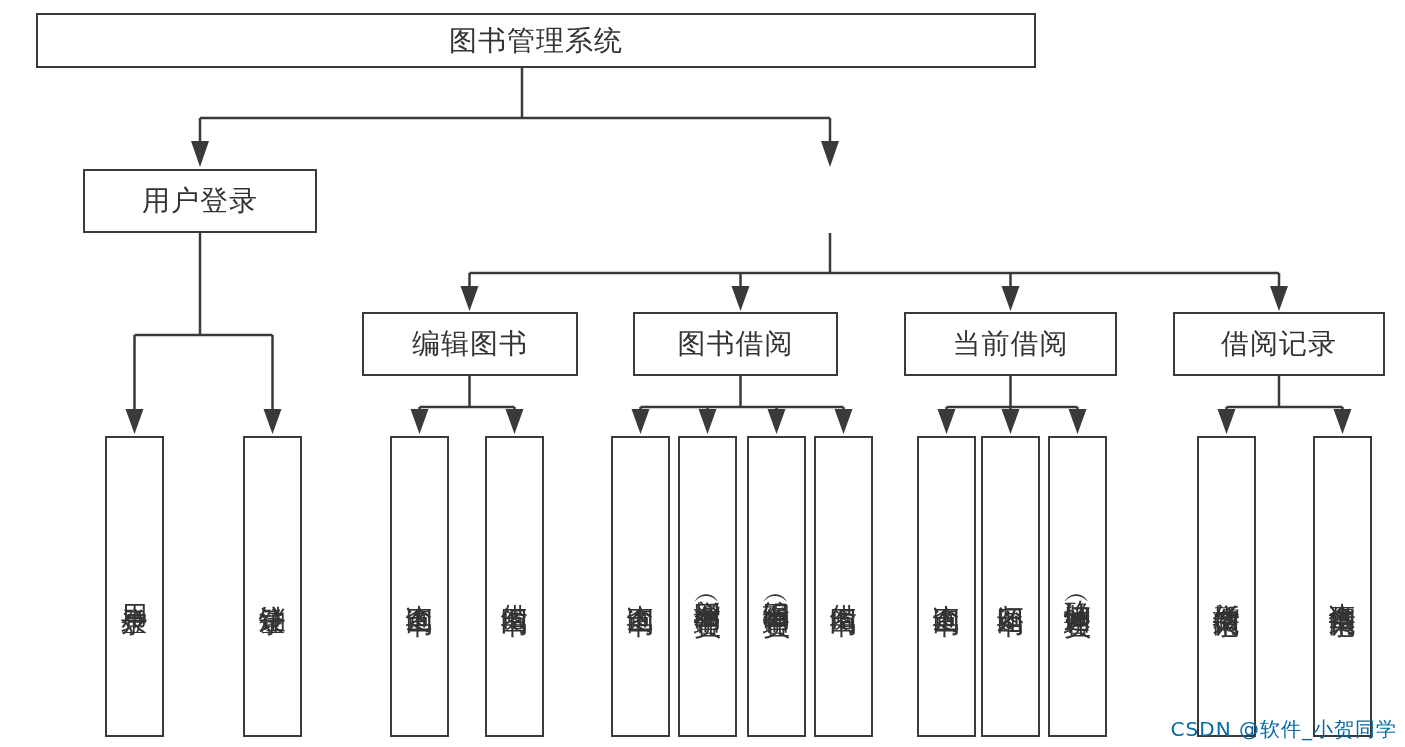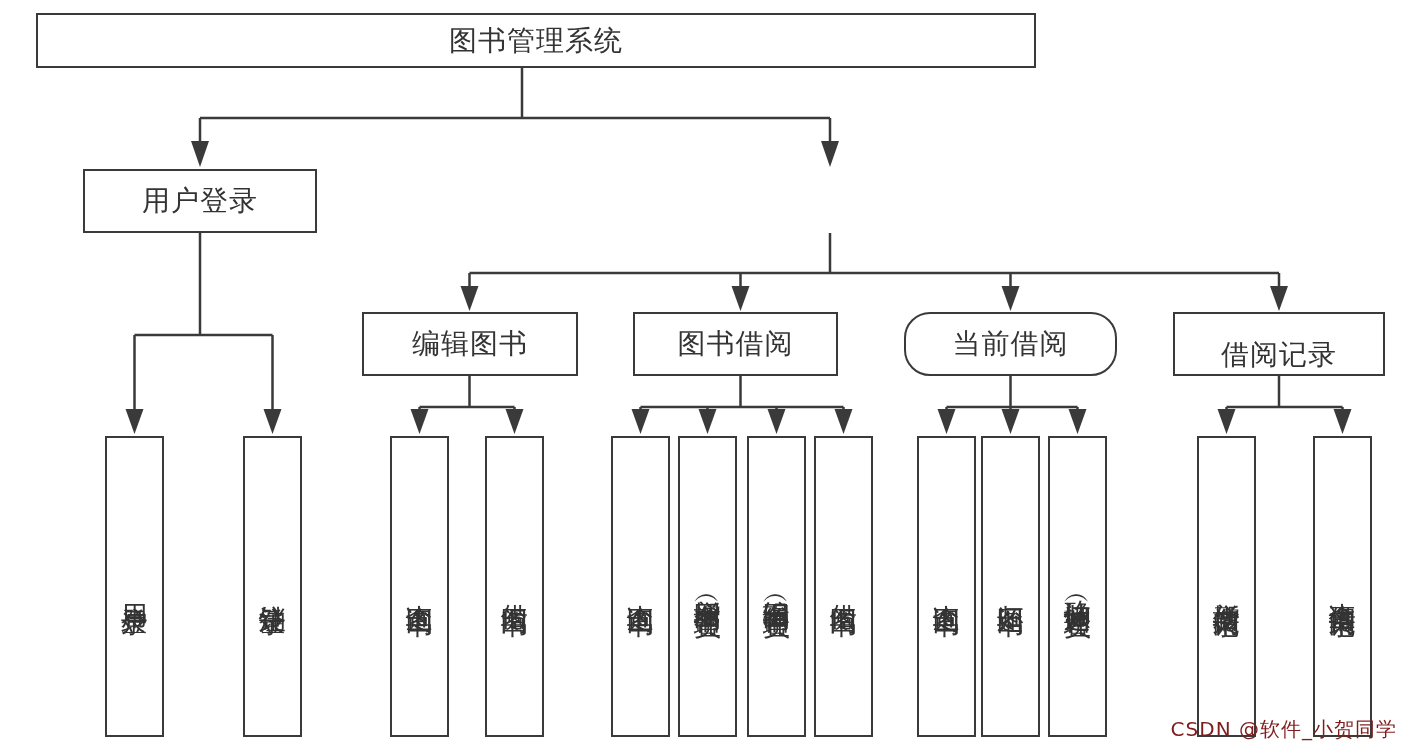--- a/index.html
+++ b/index.html
@@ -47,43 +47,43 @@
     white-space: nowrap;
   }
   
   .n-root   { left: 36px;  top: 13px;  width: 1000px; height: 55px; }
   
   .n-login  { left: 83px;  top: 169px; width: 234px;  height: 64px; }
   .n-mgmt   { left: 713px; top: 169px; width: 234px;  height: 64px; }
   
   .n-rec    { left: 362px;  top: 312px; width: 216px; height: 64px; }
   .n-borrow { left: 633px;  top: 312px; width: 205px; height: 64px; }
-  .n-cur    { left: 904px;  top: 312px; width: 213px; height: 64px; border-radius: 26px; }
-  .n-recd   { left: 1173px; top: 312px; width: 212px; height: 64px; align-items: flex-end; }
+  .n-cur    { left: 904px;  top: 312px; width: 213px; height: 64px; }
+  .n-recd   { left: 1173px; top: 312px; width: 212px; height: 64px; }
   
   .leaf { top: 436px; width: 59px; height: 301px; }
   .lf-1  { left: 105px; }
   .lf-2  { left: 243px; }
   .lf-3  { left: 390px; }
   .lf-4  { left: 485px; }
   .lf-5  { left: 611px; }
   .lf-6  { left: 678px; }
   .lf-7  { left: 747px; }
   .lf-8  { left: 814px; }
   .lf-9  { left: 917px; }
   .lf-10 { left: 981px; }
   .lf-11 { left: 1048px; }
   .lf-12 { left: 1197px; }
   .lf-13 { left: 1313px; }
   .watermark {
     position: absolute;
     right: 8px;
     bottom: 4px;
     font-size: 20px;
-    color: #7f1d1d;
+    color: #0369a1;
     letter-spacing: 1px;
     white-space: nowrap;
   }
 </style>
 </head>
 <body>
 
 <div class="stage">
 
   <svg class="wires" viewBox="0 0 1405 747" xmlns="http://www.w3.org/2000/svg">

